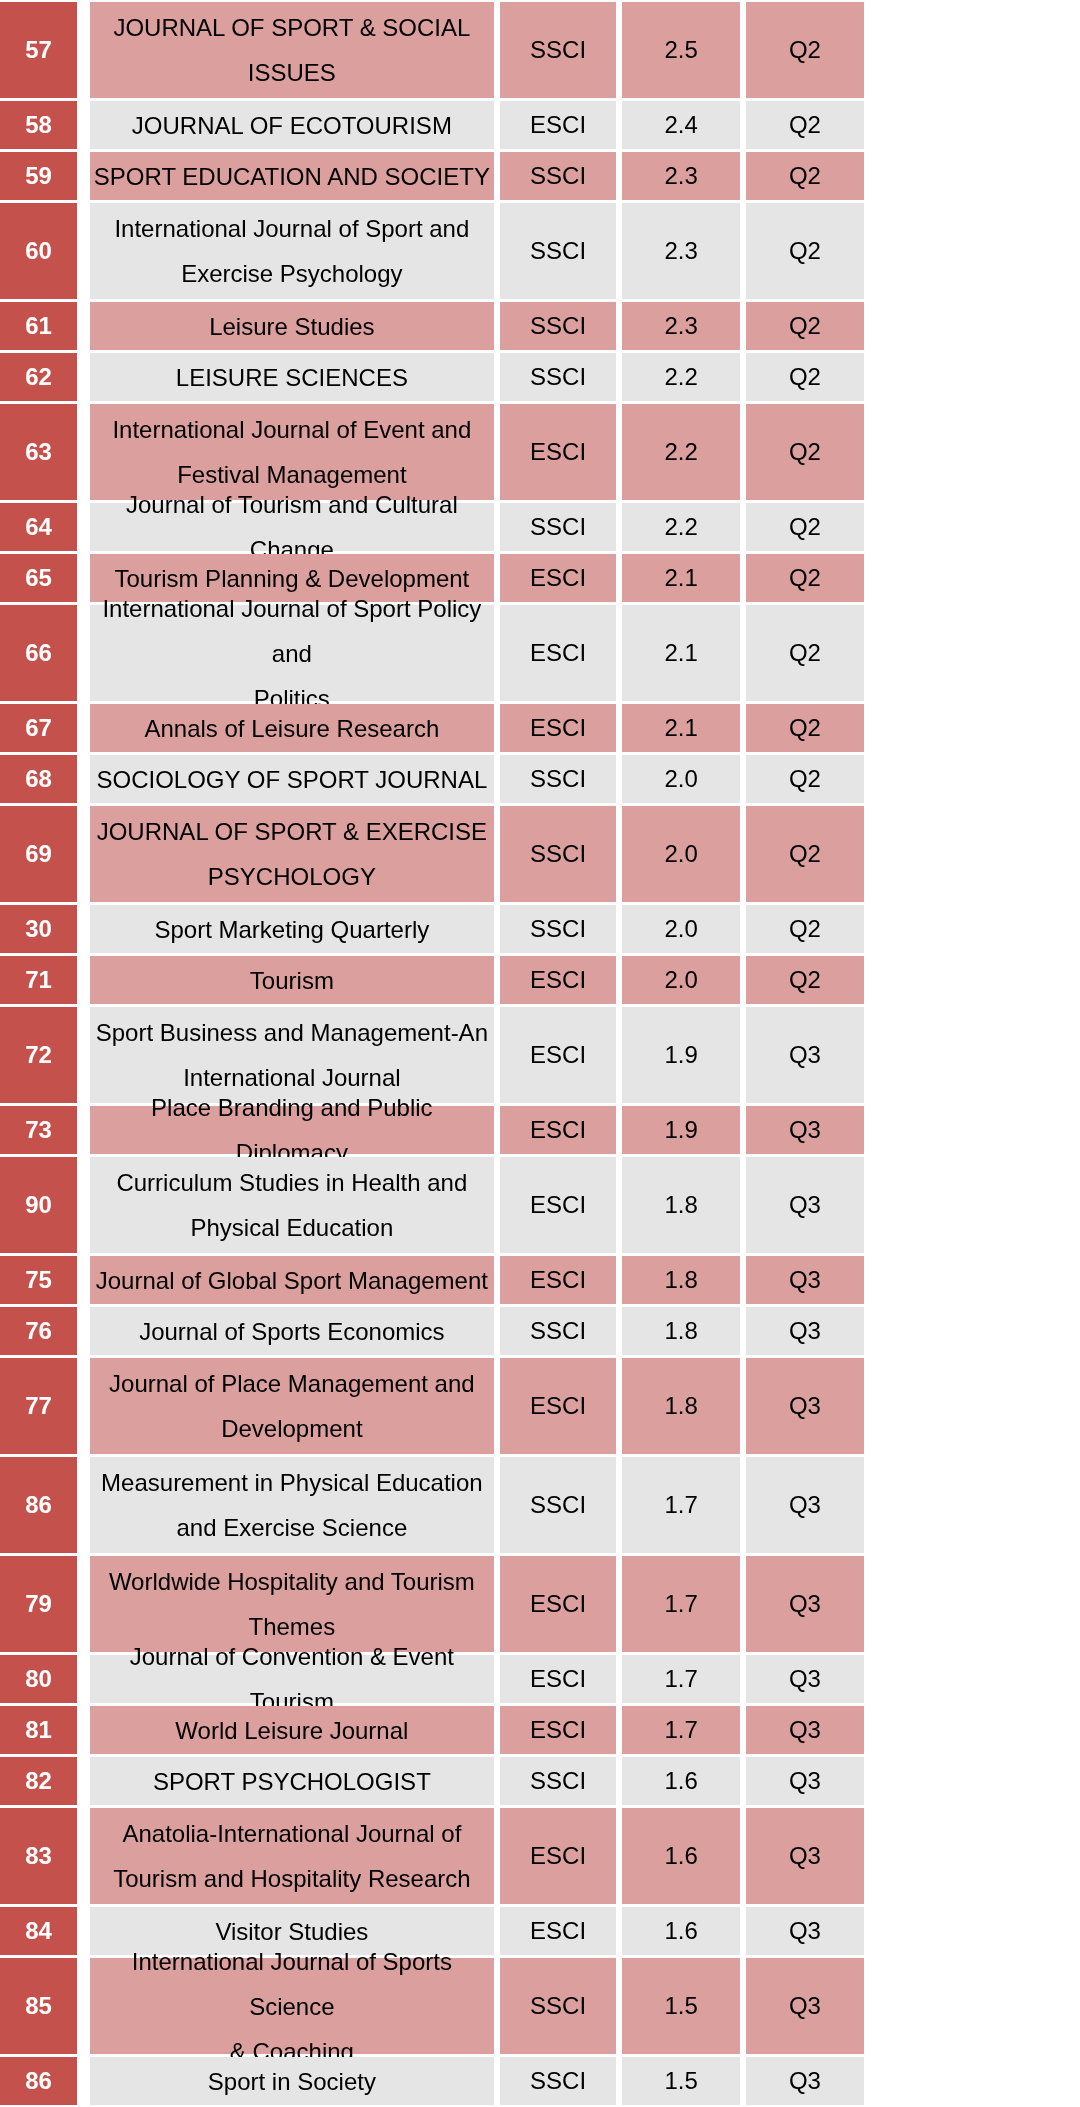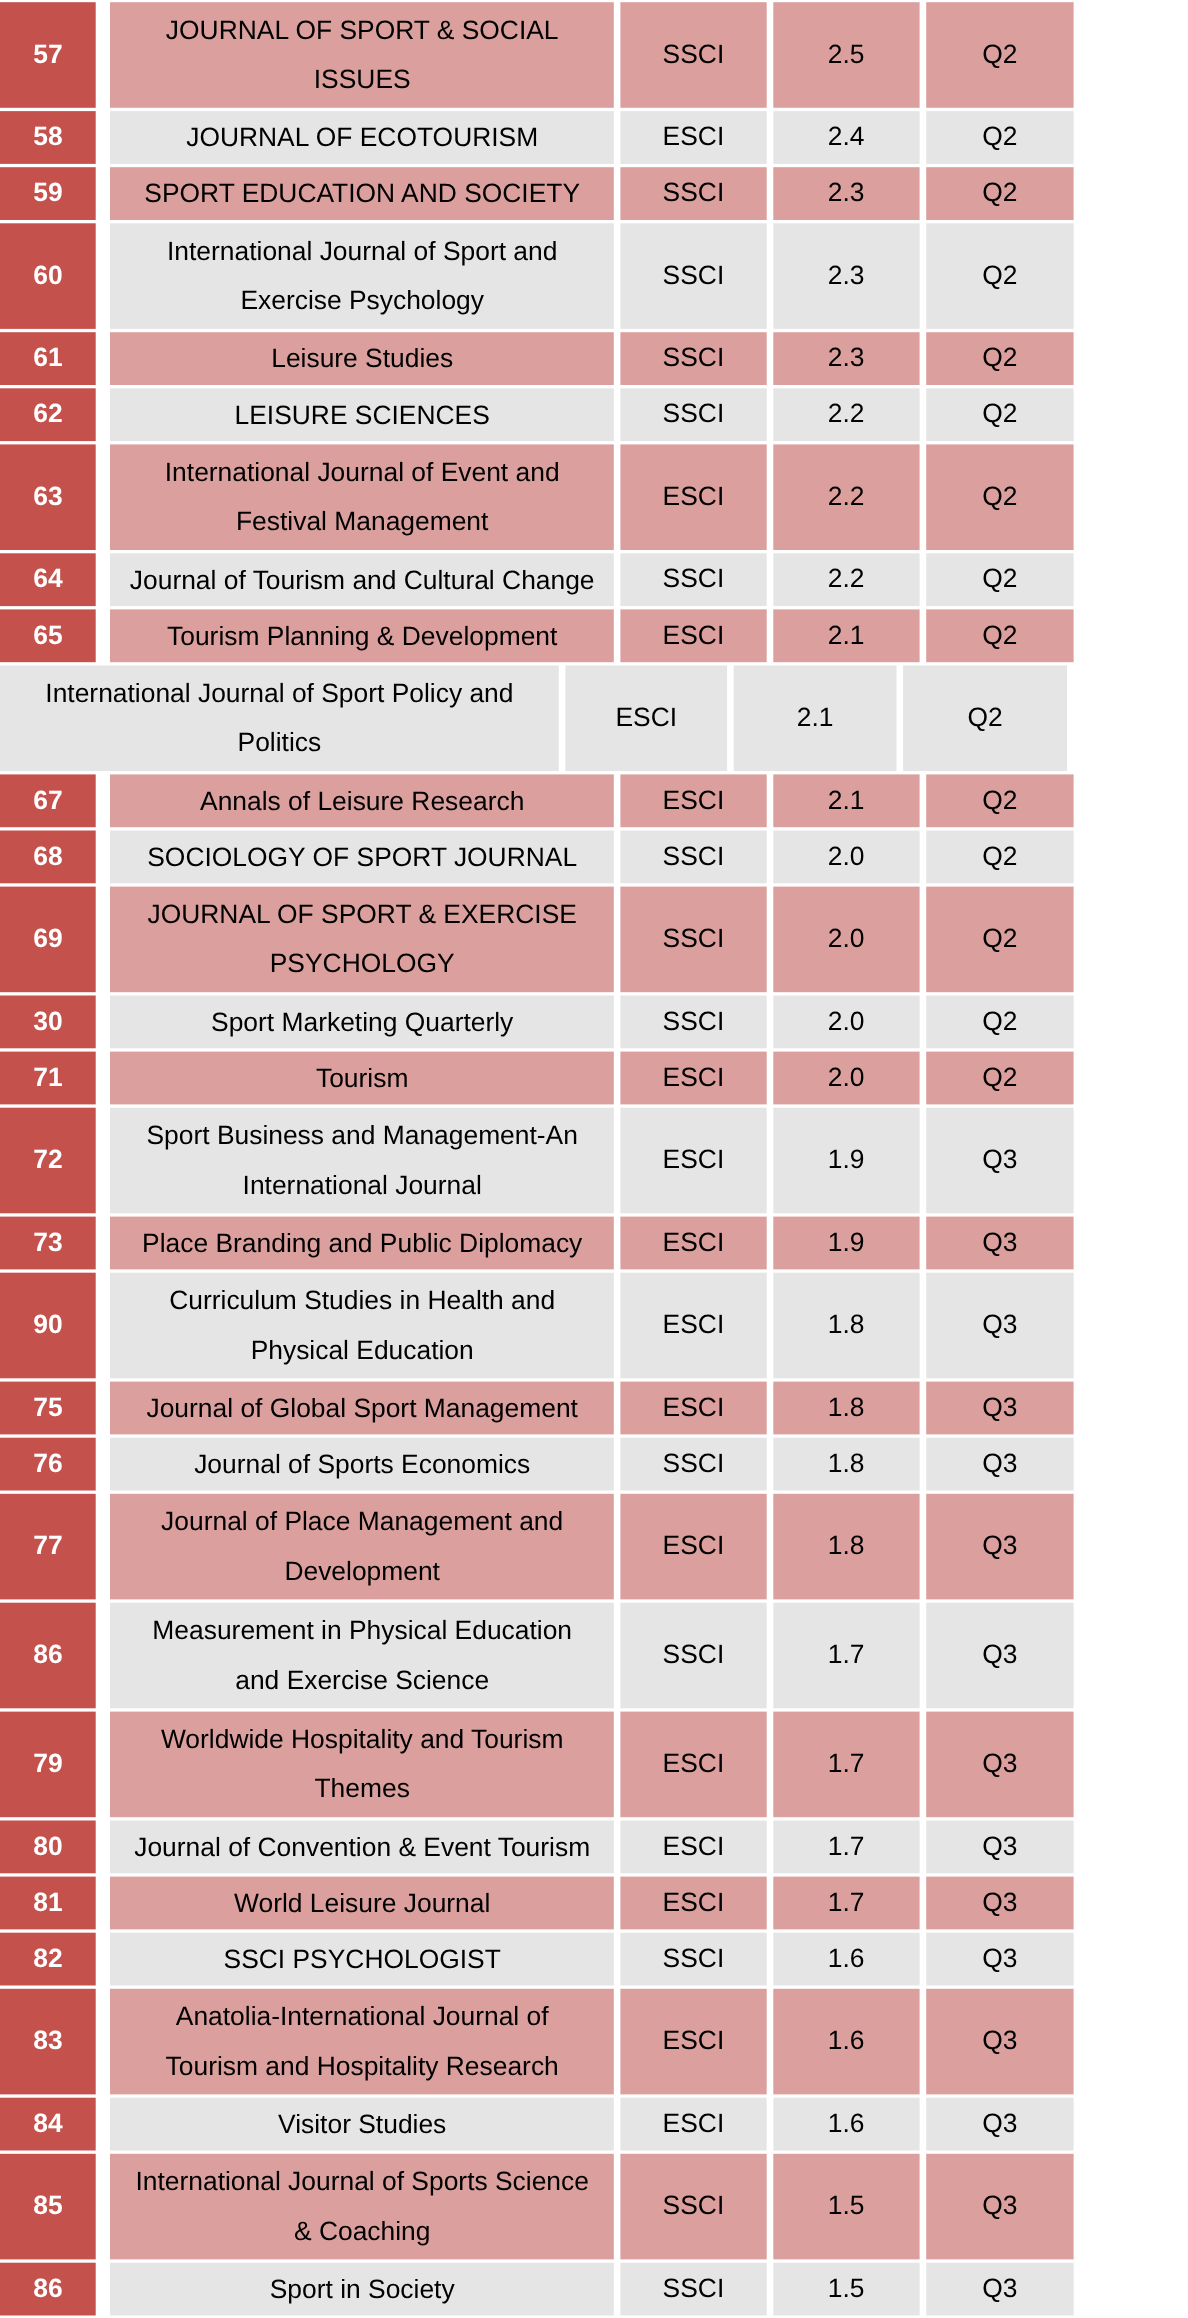--- a/index.html
+++ b/index.html
@@ -8,21 +8,21 @@
     background: #ffffff;
   }
   body {
     width: 1080px;
     height: 2107px;
     overflow: hidden;
     font-family: "Liberation Sans", sans-serif;
     color: #000000;
   }
   .table-wrap {
-    width: 976px;
+    width: 864px;
     padding-top: 2px;
     box-sizing: border-box;
   }
   .row {
     display: flex;
     height: 48px;
     margin-bottom: 3px;
   }
   .row.tall {
     height: 96px;
@@ -138,20 +138,21 @@
 
   <div class="row dark">
     <div class="cell c-rank">65</div>
     <div class="cell c-journal">Tourism Planning &amp; Development</div>
     <div class="cell c-index">ESCI</div>
     <div class="cell c-score">2.1</div>
     <div class="cell c-quartile">Q2</div>
   </div>
 
   <div class="row light tall">
+    <div class="cell c-rank">66</div>
     <div class="cell c-journal">International Journal of Sport Policy and
 Politics</div>
     <div class="cell c-index">ESCI</div>
     <div class="cell c-score">2.1</div>
     <div class="cell c-quartile">Q2</div>
   </div>
 
   <div class="row dark">
     <div class="cell c-rank">67</div>
     <div class="cell c-journal">Annals of Leisure Research</div>
@@ -273,21 +274,21 @@
   <div class="row dark">
     <div class="cell c-rank">81</div>
     <div class="cell c-journal">World Leisure Journal</div>
     <div class="cell c-index">ESCI</div>
     <div class="cell c-score">1.7</div>
     <div class="cell c-quartile">Q3</div>
   </div>
 
   <div class="row light">
     <div class="cell c-rank">82</div>
-    <div class="cell c-journal">SSCI PSYCHOLOGIST</div>
+    <div class="cell c-journal">SPORT PSYCHOLOGIST</div>
     <div class="cell c-index">SSCI</div>
     <div class="cell c-score">1.6</div>
     <div class="cell c-quartile">Q3</div>
   </div>
 
   <div class="row dark tall">
     <div class="cell c-rank">83</div>
     <div class="cell c-journal">Anatolia-International Journal of
 Tourism and Hospitality Research</div>
     <div class="cell c-index">ESCI</div>

